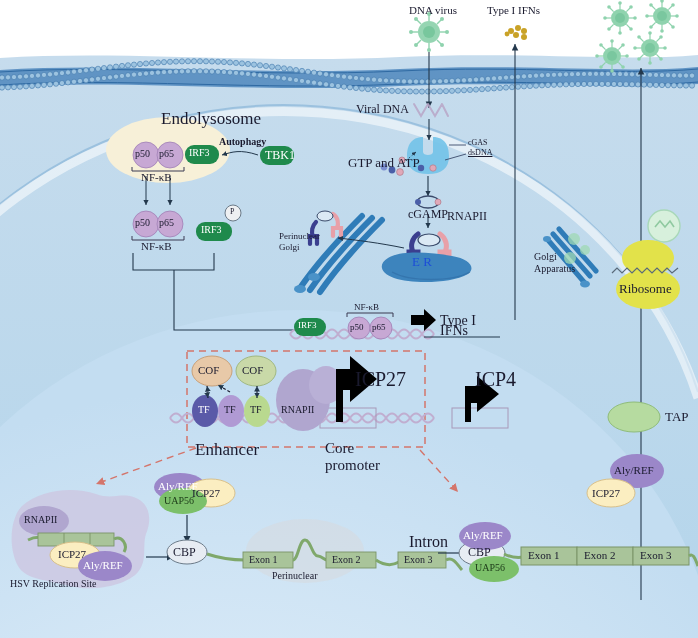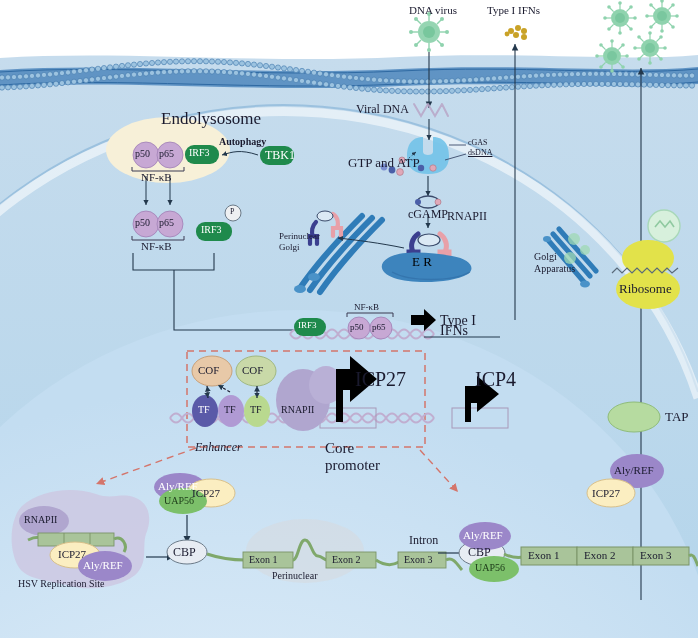--- a/index.html
+++ b/index.html
@@ -655,21 +655,21 @@
 <div class="lbl" style="left:141px;top:240px;font-size:11px;">NF-κB</div>
 <div class="lbl" style="left:201px;top:224px;font-size:10px;color:#ffffff;">IRF3</div>
 <div class="lbl" style="left:230px;top:207px;font-size:8px;">P</div>
 
 <div class="lbl" style="left:356px;top:96px;font-size:12px;margin-top:6px;">Viral DNA</div>
 <div class="lbl" style="left:468px;top:138px;font-size:8px;">cGAS</div>
 <div class="lbl" style="left:468px;top:148px;font-size:8px;text-decoration:underline;">dsDNA</div>
 <div class="lbl" style="left:348px;top:155px;font-size:13px;">GTP and ATP</div>
 <div class="lbl" style="left:408px;top:207px;font-size:12px;">cGAMP</div>
 <div class="lbl" style="left:447px;top:209px;font-size:12px;">RNAPII</div>
-<div class="lbl" style="left:412px;top:254px;font-size:13px;color:#000000;">E R</div>
+<div class="lbl" style="left:412px;top:254px;font-size:13px;color:#1d4ed8;">E R</div>
 <div class="lbl" style="left:279px;top:231px;font-size:9px;line-height:11px;">
   <span>Perinuclear</span><br>
   <span>Golgi</span>
 </div>
 <div class="lbl" style="left:534px;top:251px;font-size:10px;line-height:12px;">
   <span>Golgi</span><br>
   <span>Apparatus</span>
 </div>
 <div class="lbl" style="left:619px;top:281px;font-size:13px;">Ribosome</div>
 
@@ -687,41 +687,41 @@
 </div>
 
 <div class="lbl" style="left:198px;top:364px;font-size:11px;">COF</div>
 <div class="lbl" style="left:242px;top:364px;font-size:11px;">COF</div>
 <div class="lbl" style="left:198px;top:404px;font-size:10px;color:#ffffff;">TF</div>
 <div class="lbl" style="left:224px;top:404px;font-size:10px;">TF</div>
 <div class="lbl" style="left:250px;top:404px;font-size:10px;">TF</div>
 <div class="lbl" style="left:281px;top:404px;font-size:10px;">RNAPII</div>
 <div class="lbl" style="left:355px;top:368px;font-size:20px;">ICP27</div>
 <div class="lbl" style="left:475px;top:368px;font-size:20px;">ICP4</div>
-<div class="lbl" style="left:195px;top:440px;font-size:12px;font-style:italic;">Enhancer</div>
+<div class="lbl" style="left:195px;top:440px;font-size:17px;">Enhancer</div>
 <div class="lbl" style="left:325px;top:440px;font-size:15px;line-height:17px;font-family:Liberation Serif, serif;">
   <span>Core</span><br>
   <span>promoter</span>
 </div>
 
 <div class="lbl" style="left:24px;top:514px;font-size:10px;">RNAPII</div>
 <div class="lbl" style="left:58px;top:548px;font-size:11px;">ICP27</div>
 <div class="lbl" style="left:83px;top:559px;font-size:11px;color:#ffffff;">Aly/REF</div>
-<div class="lbl" style="left:18px;top:578px;font-size:10px;text-align:right;">HSV Replication Site</div>
+<div class="lbl" style="left:10px;top:578px;font-size:10px;text-align:right;">HSV Replication Site</div>
 
 <div class="lbl" style="left:158px;top:480px;font-size:11px;color:#ffffff;">Aly/REF</div>
 <div class="lbl" style="left:192px;top:487px;font-size:11px;">ICP27</div>
 <div class="lbl" style="left:164px;top:495px;font-size:10px;color:#1c3a18;">UAP56</div>
 
 <div class="lbl" style="left:173px;top:545px;font-size:12px;">CBP</div>
 <div class="lbl" style="left:249px;top:554px;font-size:10px;">Exon 1</div>
 <div class="lbl" style="left:332px;top:554px;font-size:10px;">Exon 2</div>
 <div class="lbl" style="left:404px;top:554px;font-size:10px;">Exon 3</div>
 <div class="lbl" style="left:272px;top:570px;font-size:10px;">Perinuclear</div>
-<div class="lbl" style="left:409px;top:533px;font-size:12px;">Intron</div>
+<div class="lbl" style="left:409px;top:533px;font-size:16px;">Intron</div>
 
 <div class="lbl" style="left:463px;top:529px;font-size:11px;color:#ffffff;">Aly/REF</div>
 <div class="lbl" style="left:468px;top:545px;font-size:12px;">CBP</div>
 <div class="lbl" style="left:475px;top:562px;font-size:10px;color:#1c3a18;">UAP56</div>
 <div class="lbl" style="left:528px;top:549px;font-size:11px;">Exon 1</div>
 <div class="lbl" style="left:584px;top:549px;font-size:11px;">Exon 2</div>
 <div class="lbl" style="left:640px;top:549px;font-size:11px;">Exon 3</div>
 
 </div>
 

